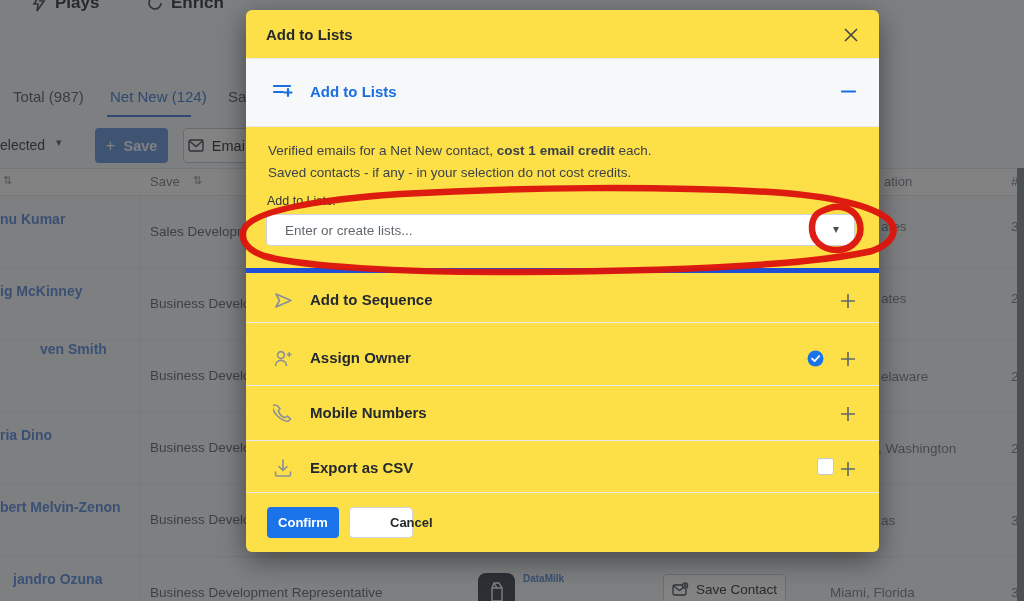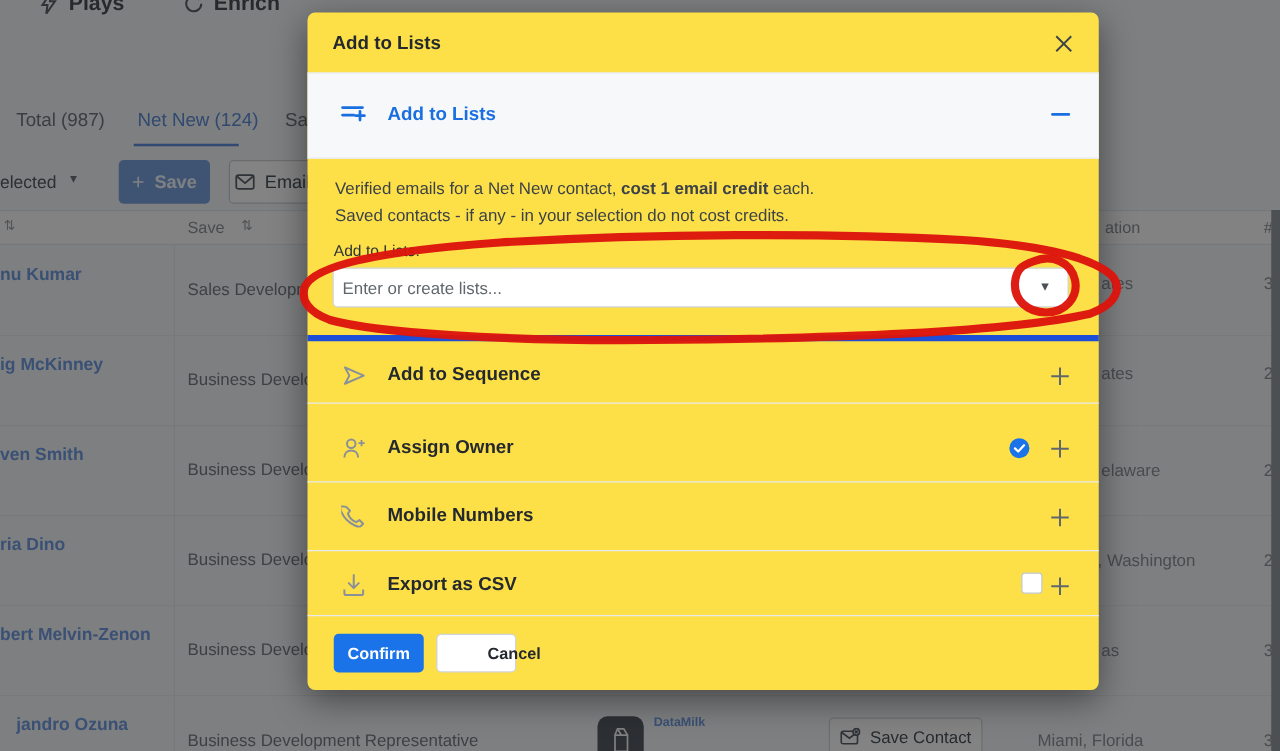--- a/index.html
+++ b/index.html
@@ -62,21 +62,21 @@
   #section-band { position:absolute; left:0; top:48px; width:100%; height:69px; background:#f7f8fa;
                   border-top:1px solid #e8eaed; border-bottom:1px solid #e8eaed; }
   #section-lists-label { position:absolute; left:64px; top:24px; font-size:15px; font-weight:600; color:#1a6fe0; }
   .band-icon { position:absolute; left:26px; top:23px; }
   #collapse-minus { position:absolute; right:22px; top:24px; }
 
   #note1 { position:absolute; left:22px; top:133px; }
   #note2 { position:absolute; left:22px; top:155px; }
   #input-label { position:absolute; left:21px; top:184px; font-size:12.5px; color:#2f3338; }
   #lists-input { position:absolute; left:20px; top:204px; width:589px; height:32px;
-                 border:1px solid #cfd4d9; border-radius:4px; padding:0 30px 0 7px;
+                 border:1px solid #cfd4d9; border-radius:4px; padding:0 30px 0 18px;
                  font-size:13.5px; color:#3c4248; font-family:"Liberation Sans",sans-serif; }
   #lists-input::placeholder { color:#61676d; opacity:1; }
   #input-caret { position:absolute; left:587px; top:212px; font-size:12px; color:#4a5056; pointer-events:none; }
 
   .m-row { position:absolute; left:0; width:100%; height:55px; border-bottom:1px solid #e8eaed; }
   .m-row-label { position:absolute; left:64px; top:18px; font-size:15px; font-weight:600; color:#24292f; }
   .m-row-icon { position:absolute; left:27px; top:17px; color:#8a9099; }
   .row-plus { position:absolute; right:22px; top:19px; }
   #row-sequence { top:258px; border-top:5px solid #1d4ed8; }
   #row-owner { top:321px; }
@@ -156,21 +156,21 @@
 
     <div>
       <div class="cell-name" style="top:283px;">ig McKinney</div>
       <div class="cell-title" style="top:296px;">Business Development Representative</div>
       <div class="cell-loc" style="left:881px;top:291px;">ates</div>
       <div class="cell-count" style="top:291px;">2</div>
     </div>
     <div class="row-line" style="top:340px;"></div>
 
     <div>
-      <div class="cell-name" style="top:355px;">ven Smith</div>
+      <div class="cell-name" style="top:341px;margin-left:40px;">ven Smith</div>
       <div class="cell-title" style="top:368px;">Business Development Representative</div>
       <div class="cell-loc" style="left:881px;top:369px;">elaware</div>
       <div class="cell-count" style="top:369px;">2</div>
     </div>
     <div class="row-line" style="top:412px;"></div>
 
     <div>
       <div class="cell-name" style="top:427px;">ria Dino</div>
       <div class="cell-title" style="top:440px;">Business Development Representative</div>
       <div class="cell-loc" style="left:878px;top:441px;">, Washington</div>

